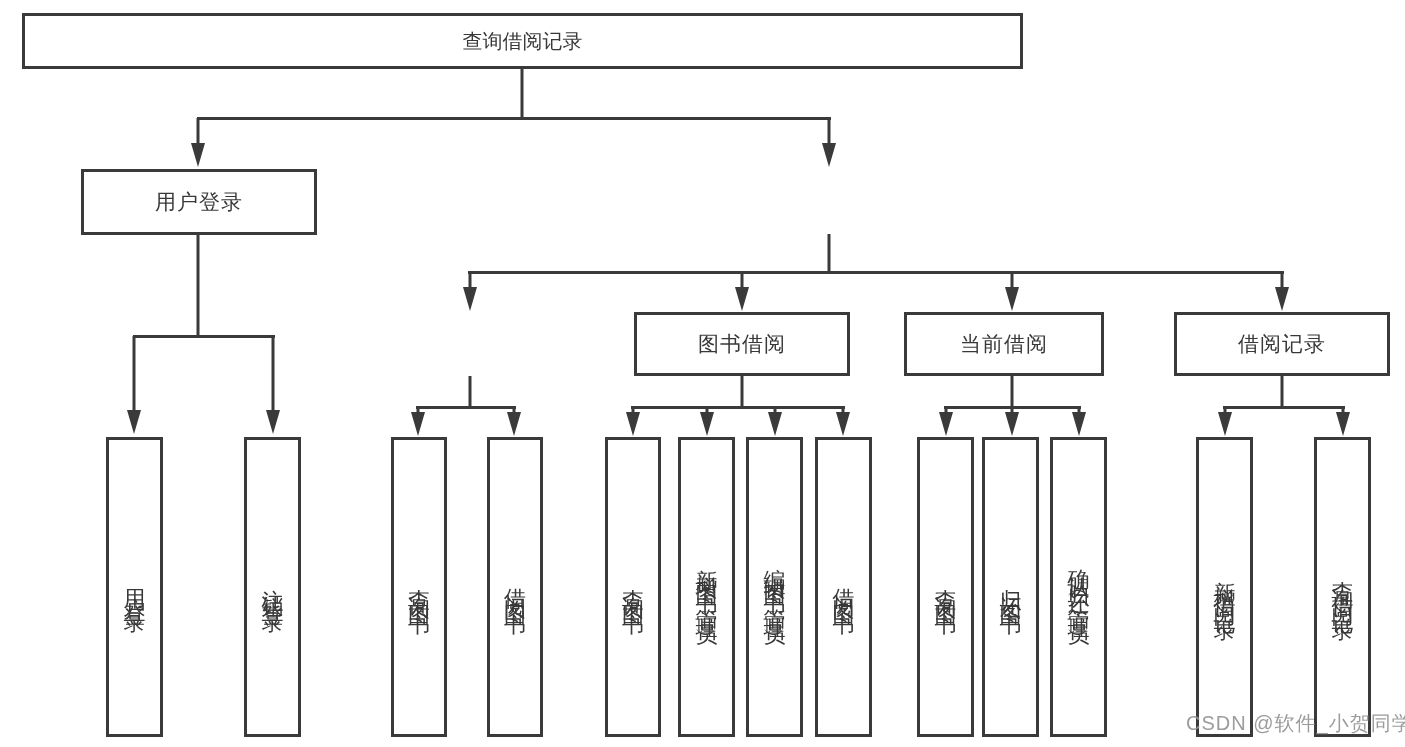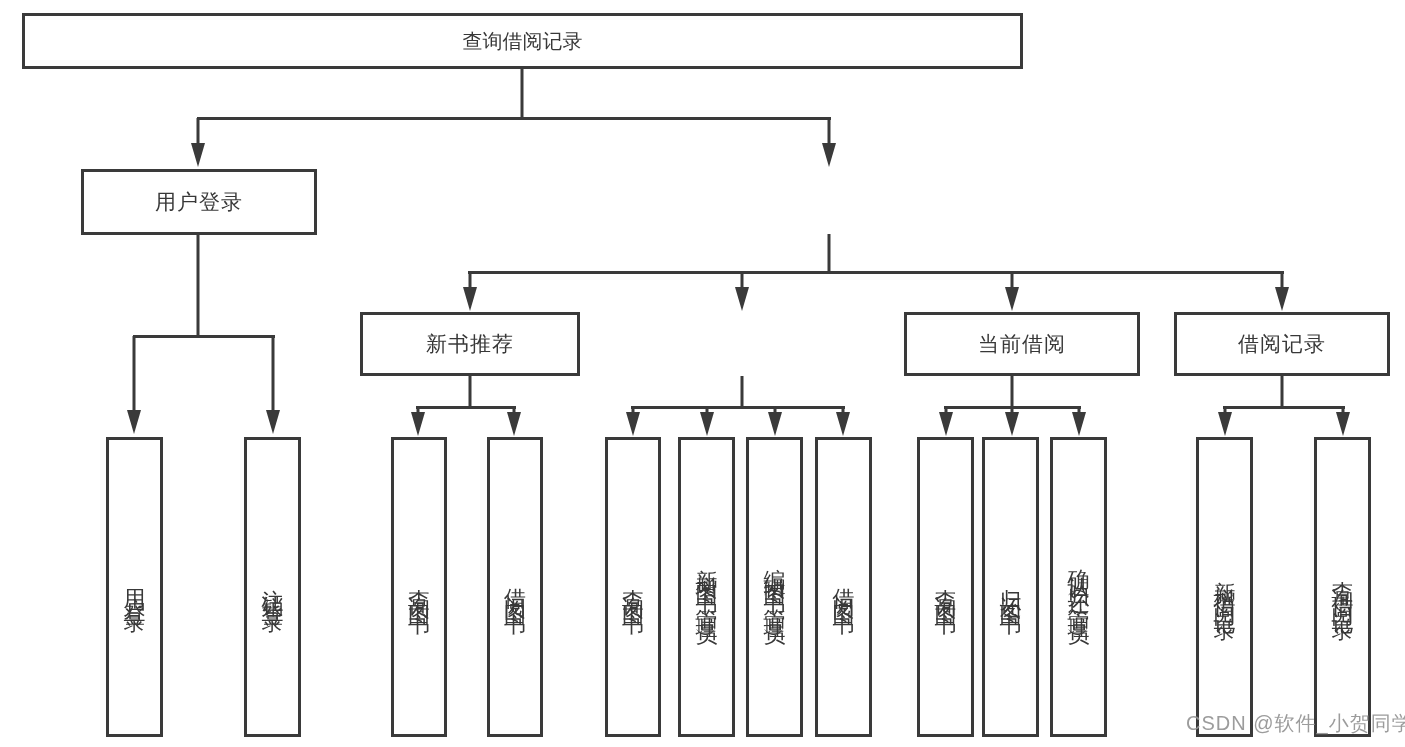--- a/index.html
+++ b/index.html
@@ -58,22 +58,22 @@
 </style>
 </head>
 <body>
 
 <div id="canvas">
 
   <div class="node root-node" style="left:22px;top:13px;width:1001px;height:56px;">查询借阅记录</div>
 
   <div class="node h-node" style="left:81px;top:169px;width:236px;height:66px;">用户登录</div>
 
-  <div class="node h-node" style="left:360px;top:312px;width:220px;height:64px;">新书推荐</div>
-  <div class="node h-node" style="left:904px;top:312px;width:236px;height:64px;">当前借阅</div>
+  <div class="node h-node" style="left:634px;top:312px;width:216px;height:64px;">图书借阅</div>
+  <div class="node h-node" style="left:904px;top:312px;width:200px;height:64px;">当前借阅</div>
   <div class="node h-node" style="left:1174px;top:312px;width:216px;height:64px;">借阅记录</div>
 
   <div class="node leaf" style="left:106px;">
     <span class="vtext">用户登录</span>
   </div>
   <div class="node leaf" style="left:244px;">
     <span class="vtext">注销登录</span>
   </div>
 
   <div class="node leaf" style="left:391px;width:56px;">

